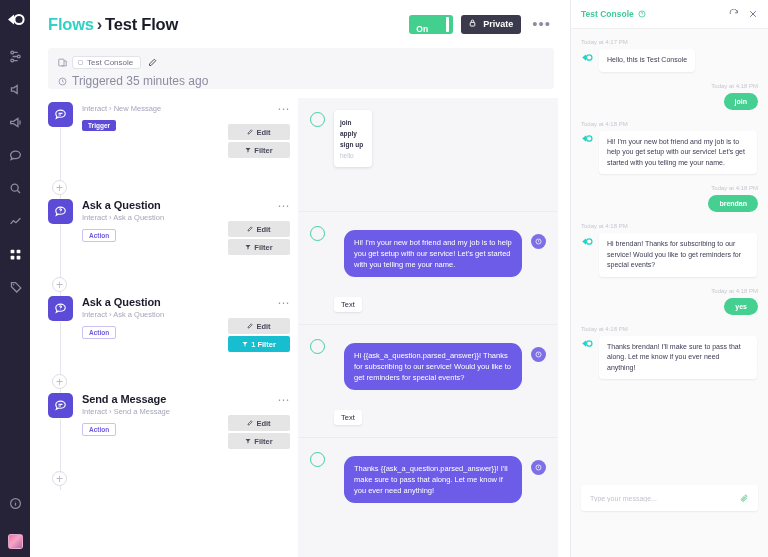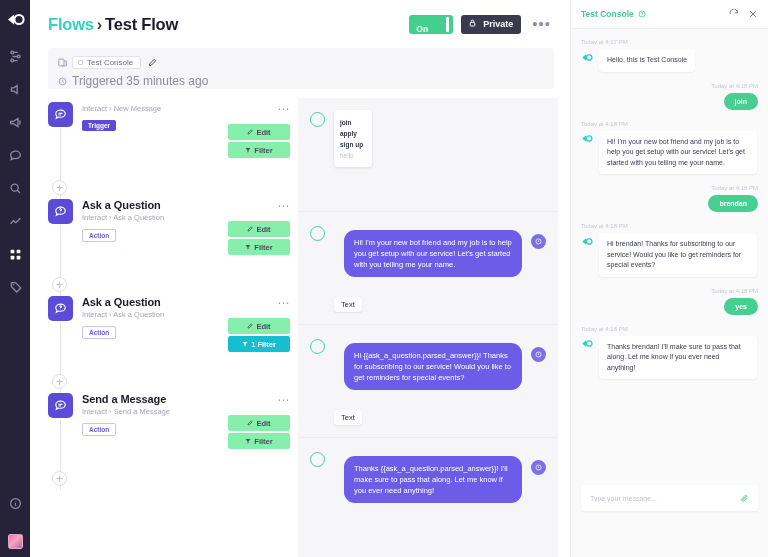--- a/index.html
+++ b/index.html
@@ -96,21 +96,21 @@
   .badge {
     display: inline-block; margin-top: 7px;
     font-size: 6.5px; font-weight: 700; padding: 2px 6px; border-radius: 2px;
   }
   .badge.trigger { background: #5b4bd6; color: #fff; }
   .badge.action { background: #fff; color: #6d5be0; border: 1px solid #c9c2f2; }
   .node-kebab { color:#9b9bb0; font-size: 12px; letter-spacing:.5px; line-height:6px; padding-top:4px; cursor:pointer; }
 
   .node-btns { position: absolute; right: 0; top: 26px; width: 62px; }
   .nbtn {
-    height: 16px; border-radius: 2px; background: #86efac; color: #4a4a5e;
+    height: 16px; border-radius: 2px; background: #e5e5e5; color: #4a4a5e;
     font-size: 7.5px; font-weight: 600;
     display: flex; align-items: center; justify-content: center; gap: 3px;
     cursor: pointer;
   }
   .nbtn + .nbtn { margin-top: 2px; }
   .nbtn.teal { background: #17bed0; color: #fff; }
 
   .connector { position:absolute; left: 12px; top: 30px; bottom: -4px; width: 1px; background: #e4e4ec; }
   .plus {
     position: absolute; left: 4px; bottom: 0;

